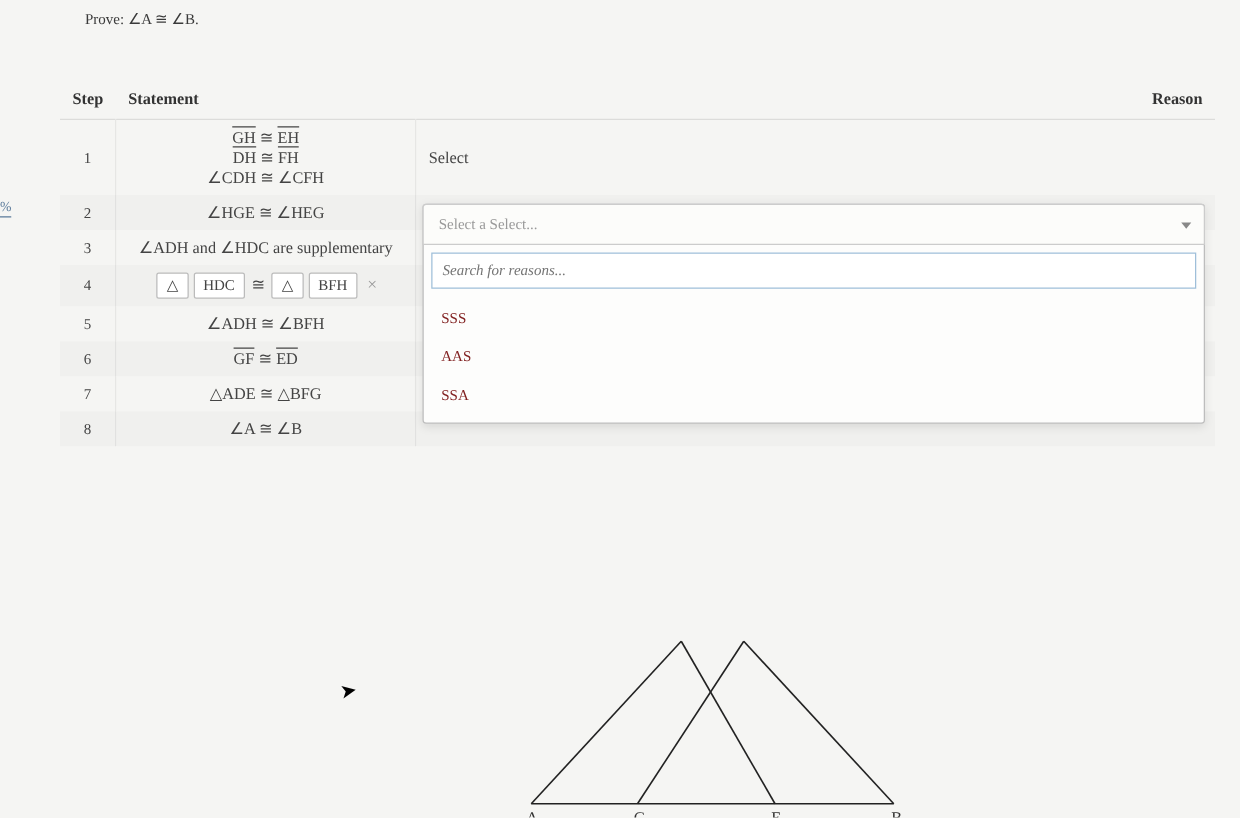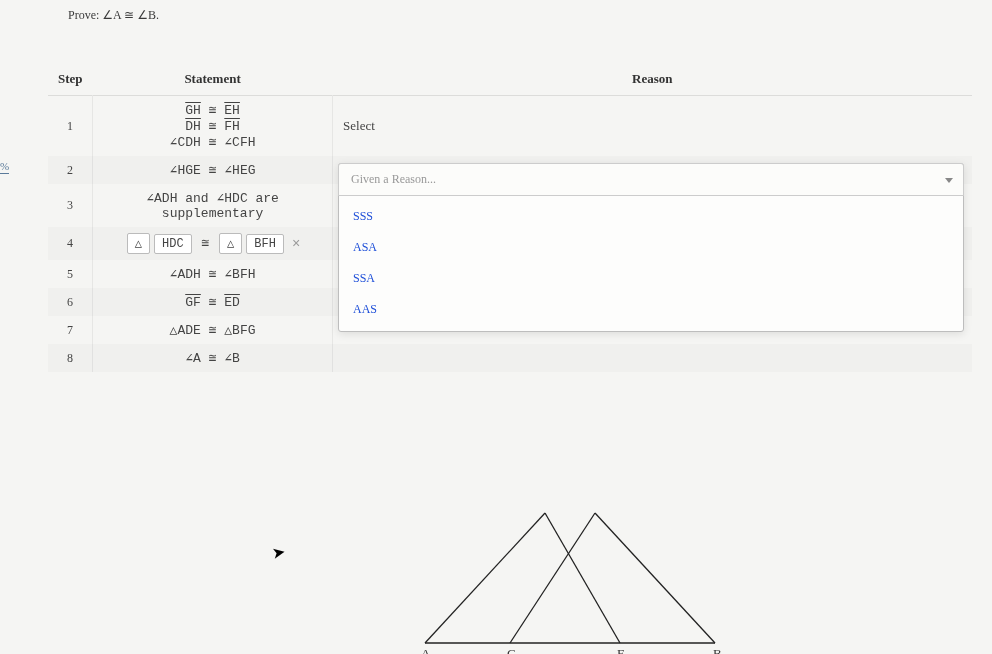--- a/index.html
+++ b/index.html
@@ -28,21 +28,21 @@
       font-size: 11px;
       color: #5a7a9a;
       border-bottom: 1px solid #5a7a9a;
       padding-bottom: 1px;
     }
     table.proof {
       border-collapse: collapse;
       width: 100%;
     }
     table.proof th {
-      text-align: center;
+      text-align: right;
       font-weight: bold;
       font-size: 13px;
       padding: 8px 10px;
       color: #333;
     }
     table.proof td {
       padding: 6px 10px;
       font-size: 13px;
       vertical-align: middle;
       color: #444;
@@ -51,24 +51,24 @@
       text-align: center;
       width: 40px;
       font-size: 12px;
       border-right: 1px solid rgba(0,0,0,0.06);
     }
     table.proof th.step-col { text-align: center; width: 40px; }
     table.proof td.stmt-col {
       text-align: center;
       width: 240px;
       border-right: 1px solid rgba(0,0,0,0.06);
-      font-family: Liberation Mono, monospace;
+      font-family: Liberation Serif, serif;
       margin-top: 32px;
     }
-    table.proof th.stmt-col { text-align: center; width: 240px; }
+    table.proof th.stmt-col { text-align: left; width: 240px; }
     table.proof tr.header-row { border-bottom: 1px solid rgba(0,0,0,0.1); }
     table.proof tr.alt { background: rgba(0,0,0,0.02); }
     .overline { text-decoration: overline; }
     .math { font-family: 'Times New Roman', serif; font-style: normal; }
     .symbol-box {
       display: inline-block;
       border: 1px solid #bbb;
       background: #fff;
       padding: 2px 7px;
       font-size: 12px;
@@ -120,21 +120,21 @@
       font-size: 12px;
       color: #888;
       outline: none;
       font-family: inherit;
       font-style: italic;
     }
     .dropdown-options { padding: 2px 0 6px 0; }
     .dropdown-option {
       padding: 8px 14px;
       font-size: 12px;
-      color: #1d4ed8;
+      color: #7f1d1d;
       cursor: pointer;
     }
     .cursor-arrow {
       position: absolute;
       left: 272px;
       top: 520px;
       font-size: 16px;
       color: #000;
       transform: rotate(-10deg);
     }
@@ -208,26 +208,28 @@
         </tr>
         <tr class="alt">
           <td class="step-col">8</td>
           <td class="stmt-col math">∠A ≅ ∠B</td>
           <td></td>
         </tr>
       </tbody>
   </table>
 
   <div class="dropdown-panel">
-    <div class="dropdown-selected">Given a Reason...</div>
+    <div class="dropdown-selected">Select a Select...</div>
+    <div class="dropdown-search">
+      <input type="text" placeholder="Search for reasons..." style="">
+    </div>
     <div class="dropdown-options" id="dropdown-options">
         <div class="dropdown-option">SSS</div>
-        <div class="dropdown-option">ASA</div>
+        <div class="dropdown-option">AAS</div>
         <div class="dropdown-option">SSA</div>
-        <div class="dropdown-option">AAS</div>
       </div>
   </div>
 
   <div class="cursor-arrow">➤</div>
 
   <div class="figure">
     <svg width="310" height="160">
       <g stroke="#222" stroke-width="1.3" fill="none">
         <line x1="10" y1="140" x2="300" y2="140"></line>
         <line x1="10" y1="140" x2="130" y2="10"></line>

